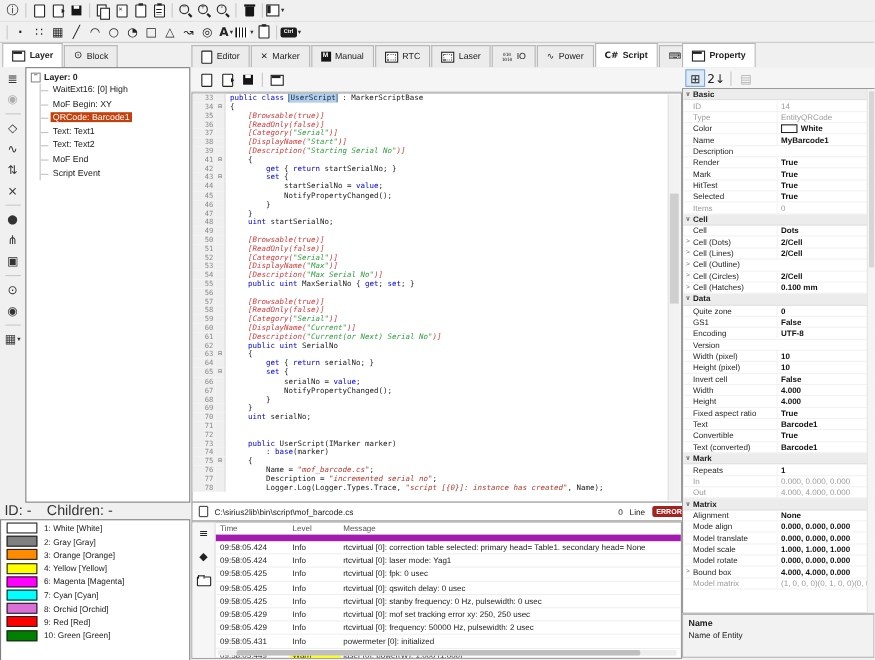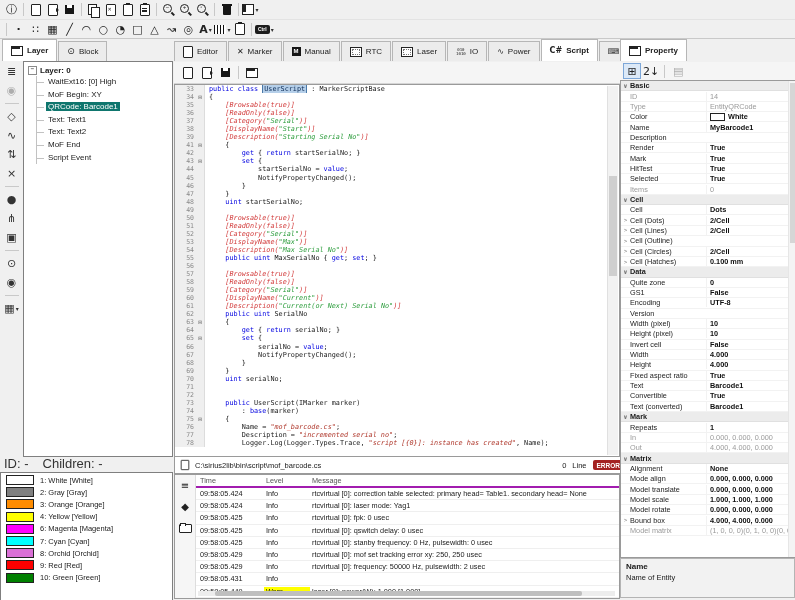--- a/index.html
+++ b/index.html
@@ -56,21 +56,21 @@
   #ltools .tbtn{min-width:18px;height:15px}
   #ltools .g{font-size:11px;color:#333}
   .vsep{width:14px;height:1px;background:#c9c9c9;margin:1px 0;flex:none}
   #treepanel{left:23px;top:61px;width:148px;height:394px;background:#fff;border:1px solid #7f7f7f;overflow:hidden;font-size:8px}
   .tree-root{display:flex;align-items:center;gap:3px;font-weight:bold;padding:4px 0 1px 4px}
   .exp{display:inline-block;width:7px;height:7px;border:1px solid #8a8a8a;font-size:6px;line-height:5px;text-align:center;color:#444;background:#fff;flex:none}
   .kids{margin-left:9px;border-left:1px solid #c2c2c2;padding-left:0}
   .titem{position:relative;height:12.6px;line-height:12.6px;padding-left:9px;white-space:nowrap;cursor:default}
   .titem::before{content:"";position:absolute;left:0;top:6px;width:7px;height:1px;background:#c2c2c2}
   .titem .lbl{padding:0 2px}
-  .titem.sel .lbl{background:#0f766e;color:#fff}
+  .titem.sel .lbl{background:#c2410c;color:#fff}
   #lstatus{left:0;top:456px;width:172px;height:15px;font-size:13px;color:#333;display:flex;gap:14px;align-items:center;padding-left:4px}
   #palette{left:0;top:472px;width:171px;height:126px;background:#fff;border:1px solid #7f7f7f;overflow:hidden;padding-top:1px}
   .crow{display:flex;align-items:center;gap:6px;height:12.2px;padding-left:5px;font-size:7.5px;cursor:default}
   .sw{width:26px;height:8px;border:1px solid #222;flex:none}
   
   #ctabs{left:174px;top:40px;width:444px}
   #etb{left:174px;top:62px;width:444px;height:21px;background:#f5f5f5;display:flex;align-items:center;padding-left:4px;border-bottom:1px solid #d5d5d5}
   #etb .tbtn{min-width:19px;height:17px}
   #code{left:174px;top:84px;width:444px;height:371px;background:#fff;border:1px solid #9a9a9a;overflow:hidden}
   .cl{display:flex;height:8.06px;align-items:flex-start}
@@ -85,21 +85,21 @@
   #vscroll{right:1px;top:1px;bottom:1px;width:10px;background:#f2f2f2;border-left:1px solid #e0e0e0;position:absolute}
   #vthumb{position:absolute;left:1px;width:8px;top:90px;height:100px;background:#cfcfcf}
   #cstatus{left:174px;top:456px;width:444px;height:16px;background:#fff;border:1px solid #9a9a9a;display:flex;align-items:center;gap:5px;padding:0 5px;font-size:7.5px}
   #cstatus .right{margin-left:auto;display:flex;align-items:center;gap:6px}
   .errbadge{background:#a42222;color:#fff;font-size:6.5px;font-weight:bold;padding:1.5px 4px;border-radius:2px}
   #log{left:174px;top:474px;width:444px;height:123px;background:#fff;border:1px solid #9a9a9a;display:flex}
   #logtools{width:20px;background:#f6f6f6;border-right:1px solid #ddd;display:flex;flex-direction:column;align-items:center;padding-top:2px;gap:5px}
   #logtools .g{font-size:10px}
   #logbody{flex:1;overflow:hidden;position:relative}
   .lgrow{display:flex;height:11.2px;align-items:center;border-bottom:1px solid #efefef;font-size:7.3px}
-  .lgrow.hdr{color:#555;border-bottom:2px solid #a21caf;height:11px}
+  .lgrow.hdr{color:#555;border-bottom:6px solid #a21caf;height:11px}
   .lg-t{width:64px;flex:none;padding-left:4px;white-space:nowrap}
   .lg-l{width:44px;flex:none;white-space:nowrap;padding-left:2px}
   .lg-l.warn{background:#ffff00}
   .lg-m{flex:1;white-space:nowrap;overflow:hidden;padding-left:2px}
   #hscroll{position:absolute;left:2px;right:4px;bottom:2px;height:5px;background:#ededed}
   #hthumb{position:absolute;left:4%;width:88%;height:5px;background:#bfbfbf;border-radius:2px}
   
   #rtabs{left:620px;top:40px;width:175px}
   #rtoolbar{left:620px;top:62px;width:175px;height:18px;background:#f5f5f5;display:flex;align-items:center;gap:2px;padding-left:3px;border-bottom:1px solid #d5d5d5}
   #rtoolbar .tbtn{min-width:16px;height:14px;font-size:8px}
@@ -676,20 +676,21 @@
           <span class="lg-m">rtcvirtual [0]: mof set tracking error xy: 250, 250 usec</span>
         </div>
         <div class="lgrow">
           <span class="lg-t">09:58:05.429</span>
           <span class="lg-l">Info</span>
           <span class="lg-m">rtcvirtual [0]: frequency: 50000 Hz, pulsewidth: 2 usec</span>
         </div>
         <div class="lgrow">
           <span class="lg-t">09:58:05.431</span>
           <span class="lg-l">Info</span>
+          <span class="lg-m">powermeter [0]: initialized</span>
         </div>
         <div class="lgrow">
           <span class="lg-t">09:58:05.449</span>
           <span class="lg-l warn">Warn</span>
           <span class="lg-m">laser [0]: power(W): 1.000 [1.000]</span>
         </div>
       </div>
     <div id="hscroll">
         <div id="hthumb"></div>
       </div>

